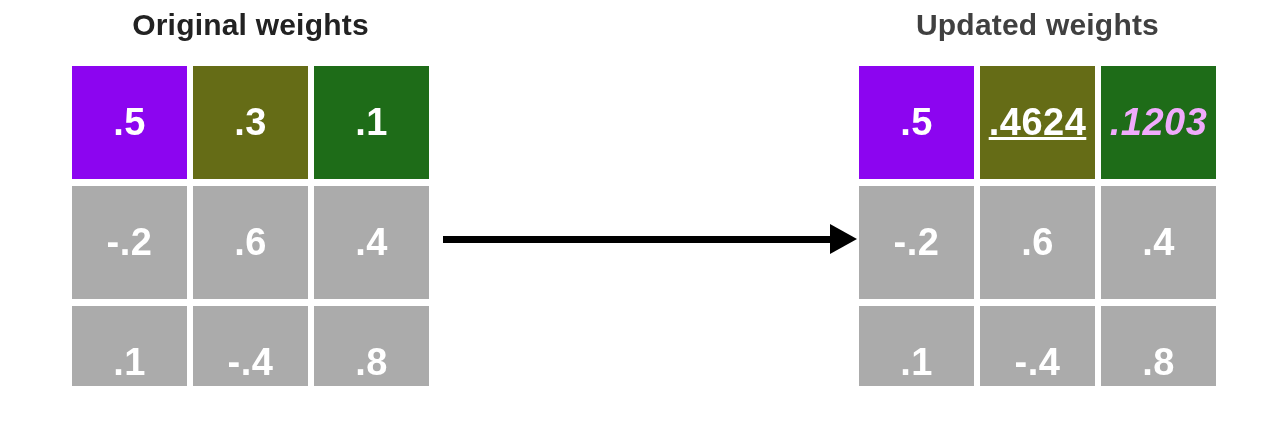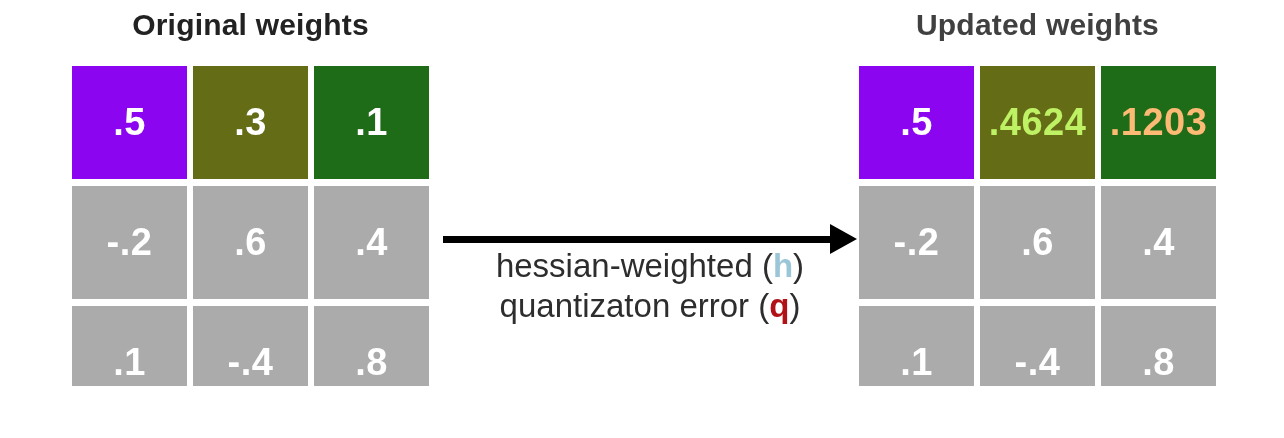--- a/index.html
+++ b/index.html
@@ -98,30 +98,28 @@
       <div class="cell" style="background: rgb(171, 171, 171); color: rgb(255, 255, 255);">.1</div>
       <div class="cell" style="background: rgb(171, 171, 171); color: rgb(255, 255, 255);">-.4</div>
       <div class="cell" style="background: rgb(171, 171, 171); color: rgb(255, 255, 255);">.8</div>
     </div>
 
 
   <div class="arrow-shaft" style="background: rgb(0, 0, 0);"></div>
 
   <div class="arrow-head" style="border-left-color: rgb(0, 0, 0);"></div>
 
-  <div class="mid-line" id="mid-line-2" style="color: rgb(45, 45, 45);"><span>hessian-weighted (</span><span class="var" style="color: rgb(154, 198, 216);">h</span><span>)</span></div>
 
-  <div class="mid-line" id="mid-line-3" style="color: rgb(45, 45, 45);"><span>quantizaton error (</span><span class="var" style="color: rgb(176, 18, 23);">q</span><span>)</span></div>
 
   <div class="matrix-title" id="title-right" style="color: #404040;">Updated weights</div>
 
   <div class="grid" id="grid-right">
       <div class="cell" style="background: rgb(140, 5, 240); color: rgb(255, 255, 255);">.5</div>
-      <div class="cell" style="background: rgb(101, 108, 22); color: #bef264;">.4624</div>
-      <div class="cell" style="background: rgb(30, 108, 24); color: #fdba74;">.1203</div>
+      <div class="cell" style="background: rgb(101, 108, 22); color: #ffffff; text-decoration: underline;">.4624</div>
+      <div class="cell" style="background: rgb(30, 108, 24); color: #f0abfc; font-style: italic;">.1203</div>
       <div class="cell" style="background: rgb(171, 171, 171); color: rgb(255, 255, 255);">-.2</div>
       <div class="cell" style="background: rgb(171, 171, 171); color: rgb(255, 255, 255);">.6</div>
       <div class="cell" style="background: rgb(171, 171, 171); color: rgb(255, 255, 255);">.4</div>
       <div class="cell" style="background: rgb(171, 171, 171); color: rgb(255, 255, 255);">.1</div>
       <div class="cell" style="background: rgb(171, 171, 171); color: rgb(255, 255, 255);">-.4</div>
       <div class="cell" style="background: rgb(171, 171, 171); color: rgb(255, 255, 255);">.8</div>
     </div>
 
 </div>
 

